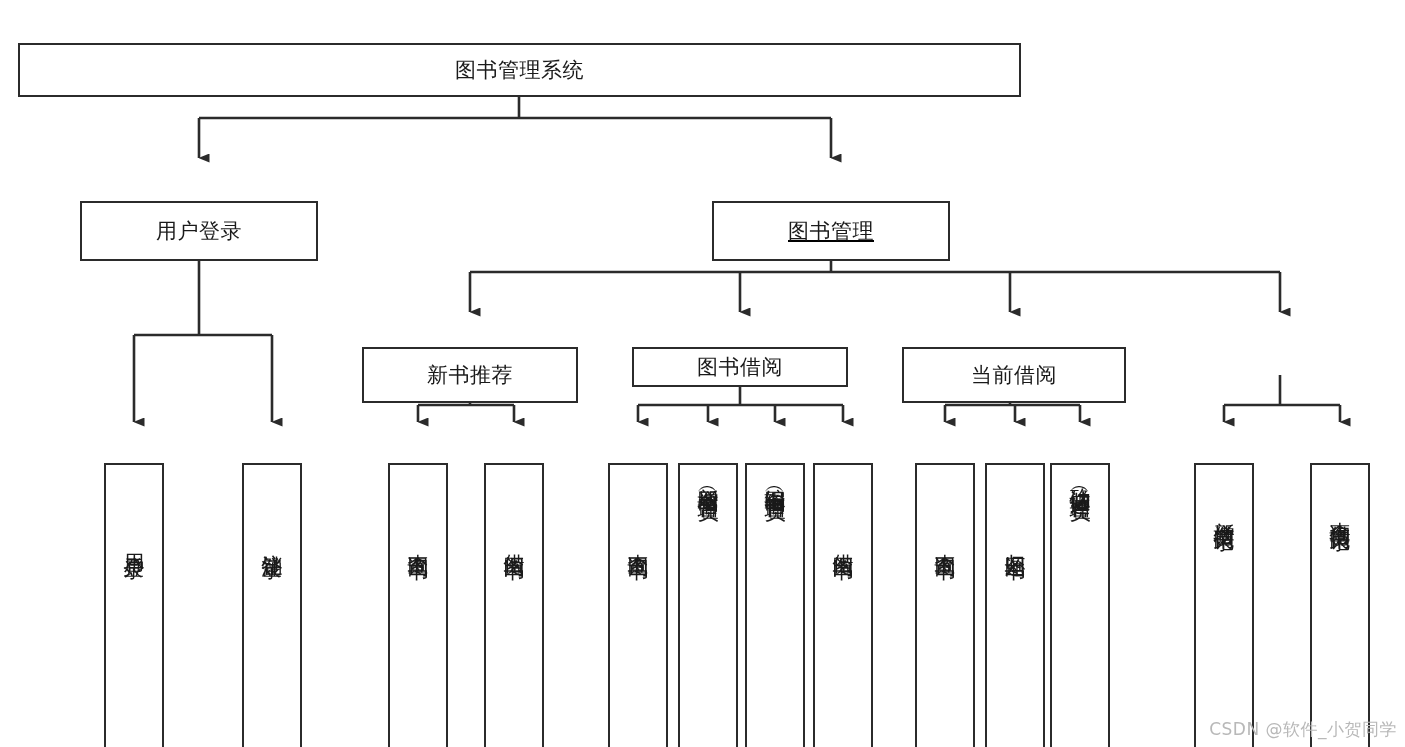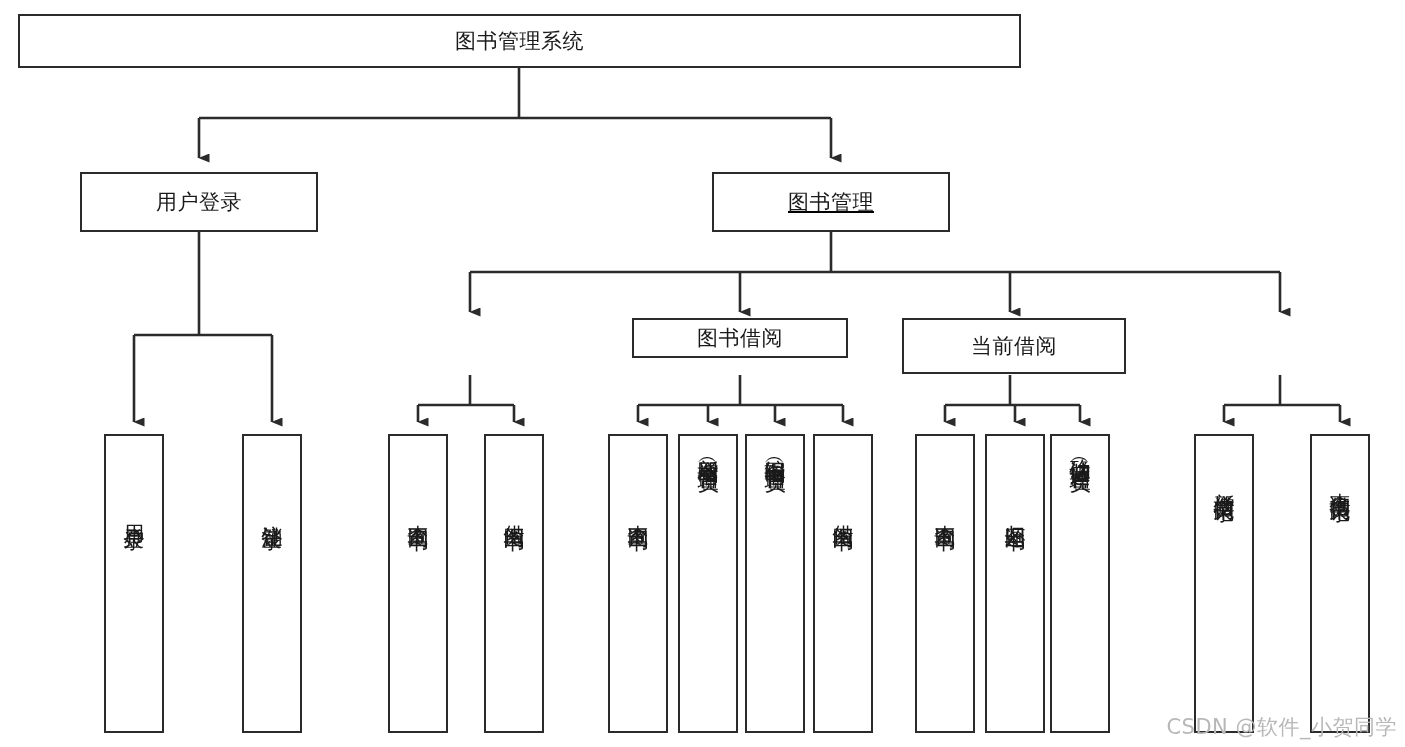--- a/index.html
+++ b/index.html
@@ -28,20 +28,21 @@
   }
   .node {
     position: absolute;
     box-sizing: border-box;
     background: #ffffff;
     border: 2px solid #2b2b2b;
     display: flex;
     align-items: center;
     justify-content: center;
     z-index: 2;
+    margin-top: 29px;
   }
   .node-label {
     color: #1a1a1a;
     text-align: center;
     line-height: 1.18;
     letter-spacing: 0.5px;
   }
   .node.horizontal .node-label {
     font-size: 21px;
   }
@@ -57,21 +58,21 @@
     text-orientation: upright;
     font-size: 21px;
     line-height: 1.05;
     letter-spacing: 2px;
     white-space: nowrap;
   }
   .watermark {
     position: absolute;
     right: 8px;
     bottom: 6px;
-    font-size: 21px;
+    font-size: 17px;
     color: #b8b8b8;
     letter-spacing: 0.5px;
     z-index: 5;
     white-space: nowrap;
   }
 </style>
 </head>
 <body>
 
 <div id="diagram-root">
@@ -130,20 +131,23 @@
     <span class="node-label">图书管理系统</span>
   </div>
 
   <div class="node horizontal" style="left:80px; top:172px; width:238px; height:60px;">
     <span class="node-label">用户登录</span>
   </div>
   <div class="node horizontal" style="left:712px; top:172px; width:238px; height:60px;text-decoration:underline;">
     <span class="node-label">图书管理</span>
   </div>
 
+  <div class="node horizontal" style="left:362px; top:318px; width:216px; height:56px;">
+    <span class="node-label">新书推荐</span>
+  </div>
   <div class="node horizontal" style="left:632px; top:318px; width:216px; height:40px;">
     <span class="node-label">图书借阅</span>
   </div>
   <div class="node horizontal" style="left:902px; top:318px; width:224px; height:56px;">
     <span class="node-label">当前借阅</span>
   </div>
 
   <div class="node vertical" style="left:104px; top:434px; width:60px; height:299px; padding-top:72px;">
     <span class="node-label">用户登录</span>
   </div>

